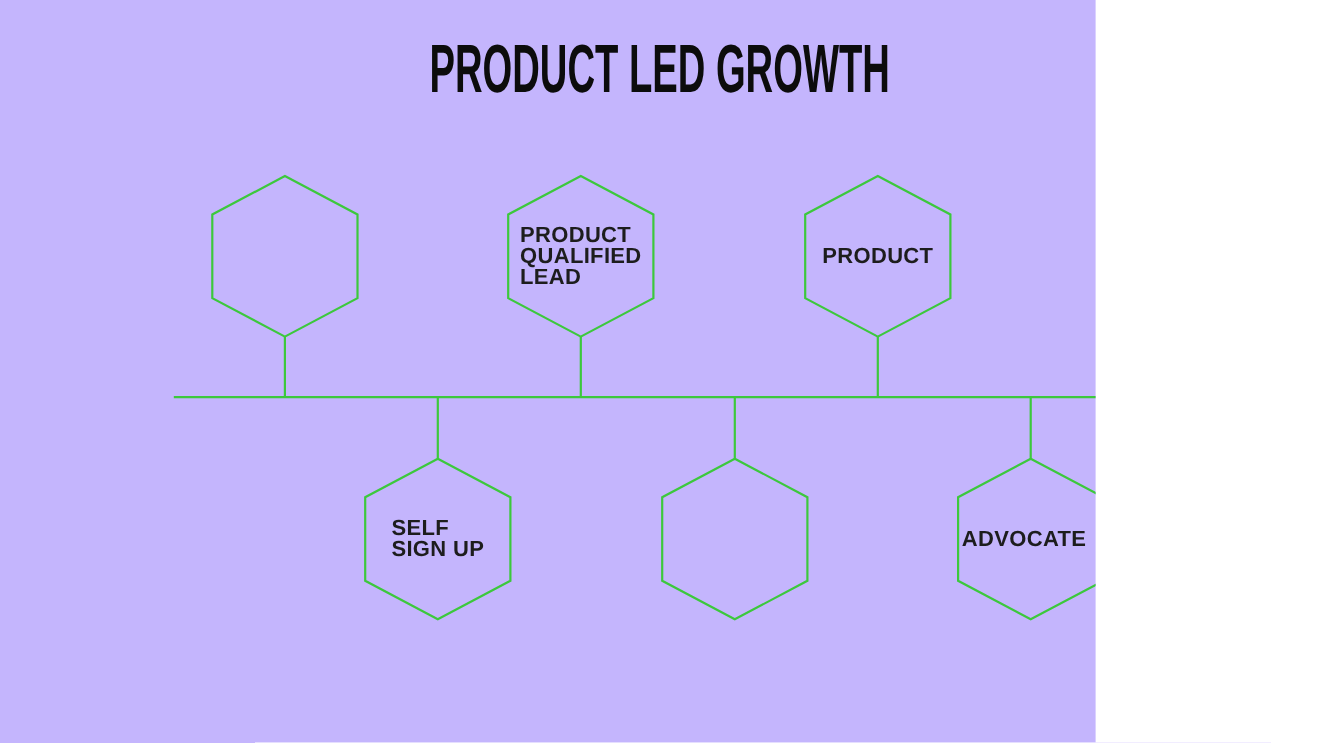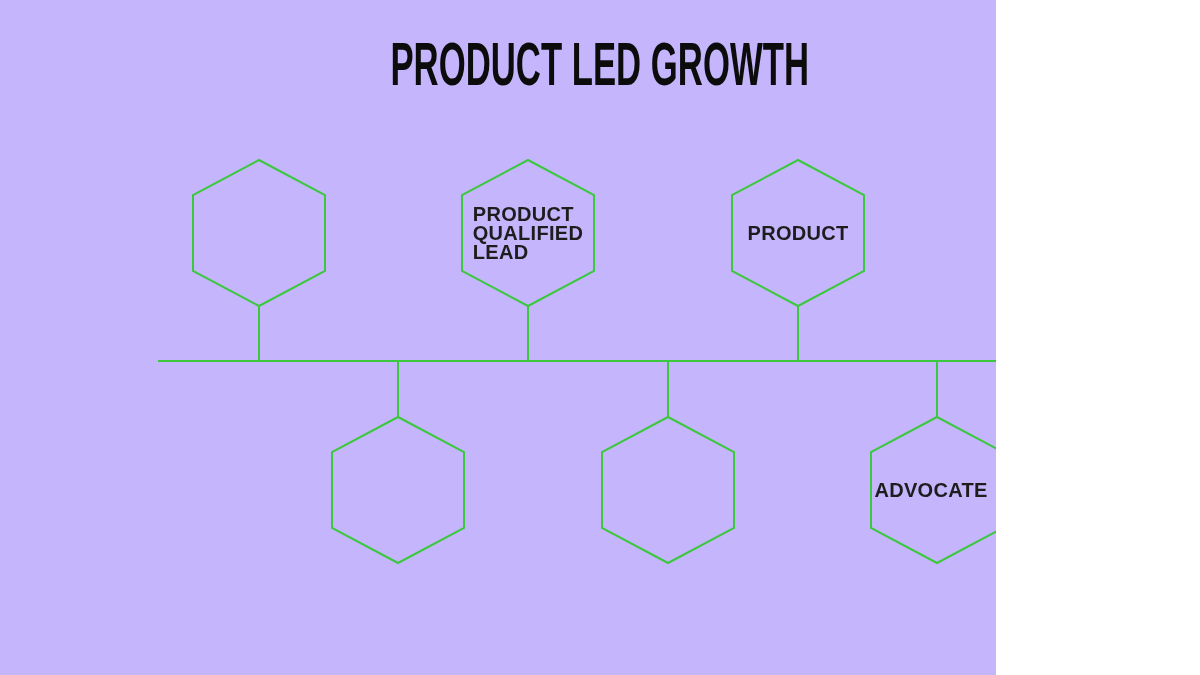--- a/index.html
+++ b/index.html
@@ -85,17 +85,19 @@
     <polygon points="937,417 1003,452 1003,528 937,563 871,528 871,452"></polygon>
   </svg>
 
 
   <div class="hex-label" style="left:453px; top:193px;">PRODUCT
 QUALIFIED
 LEAD</div>
 
   <div class="hex-label" style="left:723px; top:193px;">PRODUCT</div>
 
+  <div class="hex-label" style="left:323px; top:450px;">SELF
+SIGN UP</div>
 
 
   <div class="hex-label" style="left:856px; top:450px;">ADVOCATE</div>
 
 </div>
 
 </body></html>

